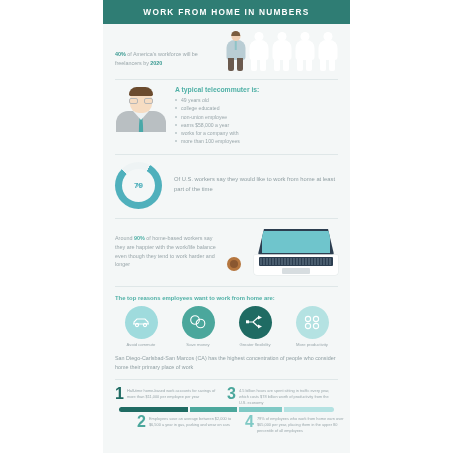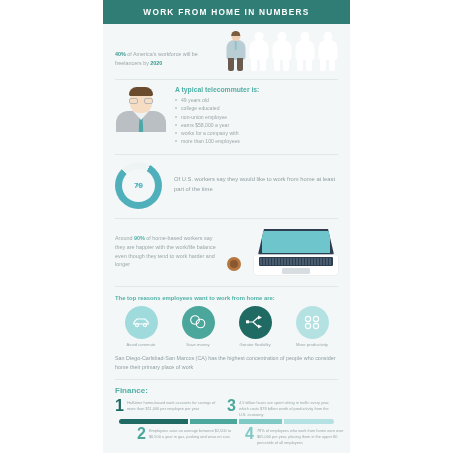--- a/index.html
+++ b/index.html
@@ -281,21 +281,20 @@
             <div class="ic-lbl">More productivity</div>
           </div>
         </div>
       </div>
 
       <div class="s6">San Diego-Carlsbad-San Marcos (CA) has the highest concentration of people who consider home their primary place of work</div>
 
       <div class="divider"></div>
 
       <div class="fin">
-        <h3>Finance:</h3>
         <div class="fin-grid">
           <div class="fin-bar">
             <i style="left:32%"></i>
               <i style="left:55%"></i>
               <i style="left:76%"></i>
           </div>
           <div class="fi fi1">
             <div class="num">1</div>
             <div class="tx">Half-time home-based work accounts for savings of more than $11,000 per employee per year</div>
           </div>

